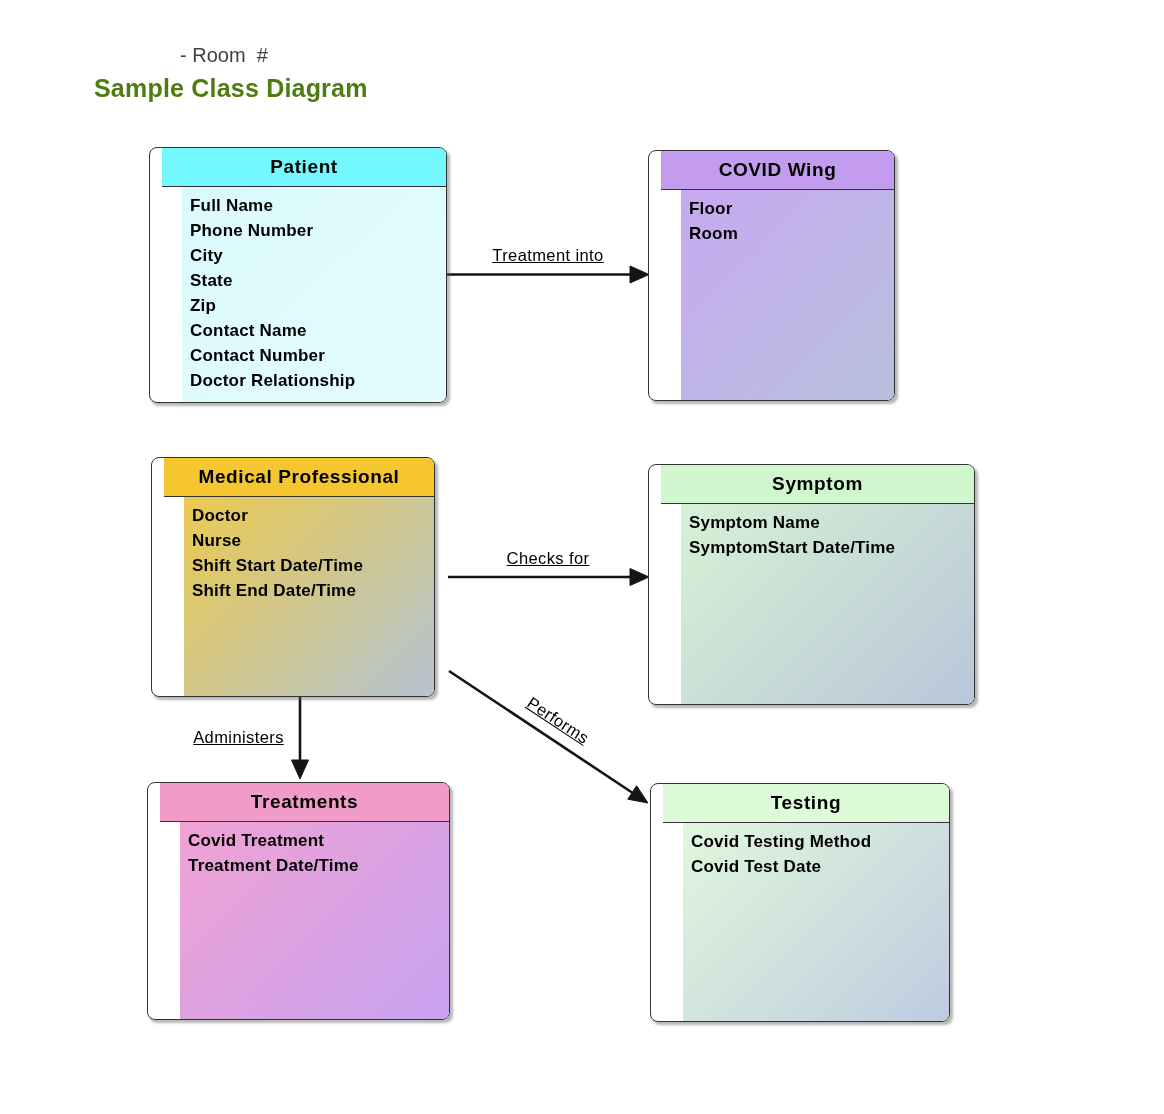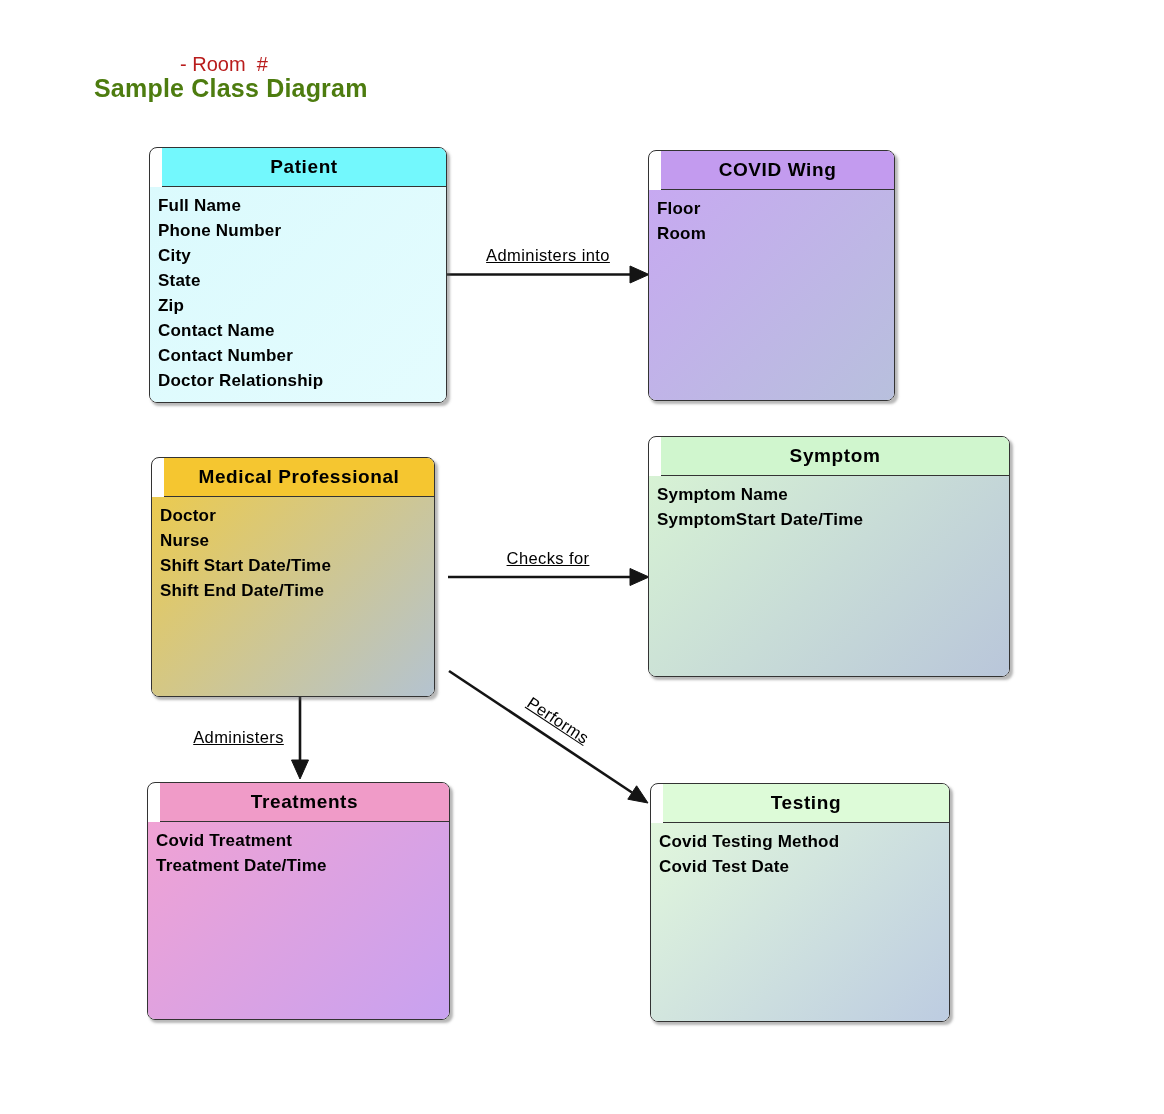--- a/index.html
+++ b/index.html
@@ -12,22 +12,21 @@
     height: 1114px;
     background: #ffffff;
     overflow: hidden;
   }
 
   .annotation {
     position: absolute;
     left: 180px; top: 44px;
     font-size: 20px;
     white-space: pre;
-    color: #b91c1c;
-    margin-top: 9px;
+    color: #404040;
   }
   .page-title {
     position: absolute;
     left: 94px; top: 74px;
     font-size: 25px;
     font-weight: bold;
     letter-spacing: 0.2px;
     color: #4d7c0f;
   }
 
@@ -62,39 +61,39 @@
     font-size: 17px;
     font-weight: bold;
     letter-spacing: 0.2px;
   }
   .attr { line-height: 25px; white-space: nowrap; }
 
   
   .box-patient    { left: 149px; top: 147px; width: 298px; height: 256px; }
   .box-covidwing  { left: 648px; top: 150px; width: 247px; height: 251px; }
   .box-medpro     { left: 151px; top: 457px; width: 284px; height: 240px; }
-  .box-symptom    { left: 648px; top: 436px; width: 362px; height: 241px; }
+  .box-symptom    { left: 648px; top: 464px; width: 327px; height: 241px; }
   .box-treatments { left: 147px; top: 782px; width: 303px; height: 238px; }
   .box-testing    { left: 650px; top: 783px; width: 300px; height: 239px; }
 
   
   .hdr-patient    { background: #73f8fd; }
   .bod-patient    { background: linear-gradient(135deg, #dbfafd 0%, #e4fcfe 100%); }
   .hdr-covidwing  { background: #c39bef; }
   .bod-covidwing  { background: linear-gradient(135deg, #c7a9f1 0%, #b8c0dd 100%); }
   .hdr-medpro     { background: #f5c630; }
   .bod-medpro     { background: linear-gradient(135deg, #ebca4f 0%, #b4c3d0 100%); }
   .hdr-symptom    { background: #d0f6ce; }
   .bod-symptom    { background: linear-gradient(135deg, #d7f2d4 0%, #b9c6da 100%); }
   .hdr-treatments { background: #f09bc8; }
   .bod-treatments { background: linear-gradient(135deg, #f0a2d4 0%, #c8a2f0 100%); }
   .hdr-testing    { background: #ddfbd8; }
   .bod-testing    { background: linear-gradient(135deg, #e1f7dc 0%, #bdcce1 100%); }
 
-  .class-body { height: calc(100% - 39px); }
+  .class-body { height: calc(100% - 39px); margin-left: 32px; }
 
   .rel-label {
     position: absolute;
     font-size: 16.5px;
     letter-spacing: 0.4px;
     text-decoration: underline;
     text-align: center;
     color: #000;
     white-space: nowrap;
   }
@@ -179,18 +178,18 @@
   </div>
 
   <div class="class-box box-testing">
     <div class="class-header hdr-testing">Testing</div>
     <div class="class-body bod-testing">
       <div class="attr">Covid Testing Method</div>
       <div class="attr">Covid Test Date</div>
     </div>
   </div>
 
-  <div class="rel-label lbl-admissions">Administers into</div>
+  <div class="rel-label lbl-admissions">Treatment into</div>
   <div class="rel-label lbl-checks">Checks for</div>
   <div class="rel-label lbl-administers">Administers</div>
   <div class="rel-label lbl-performs">Performs</div>
 
 </div>
 
 </body></html>

